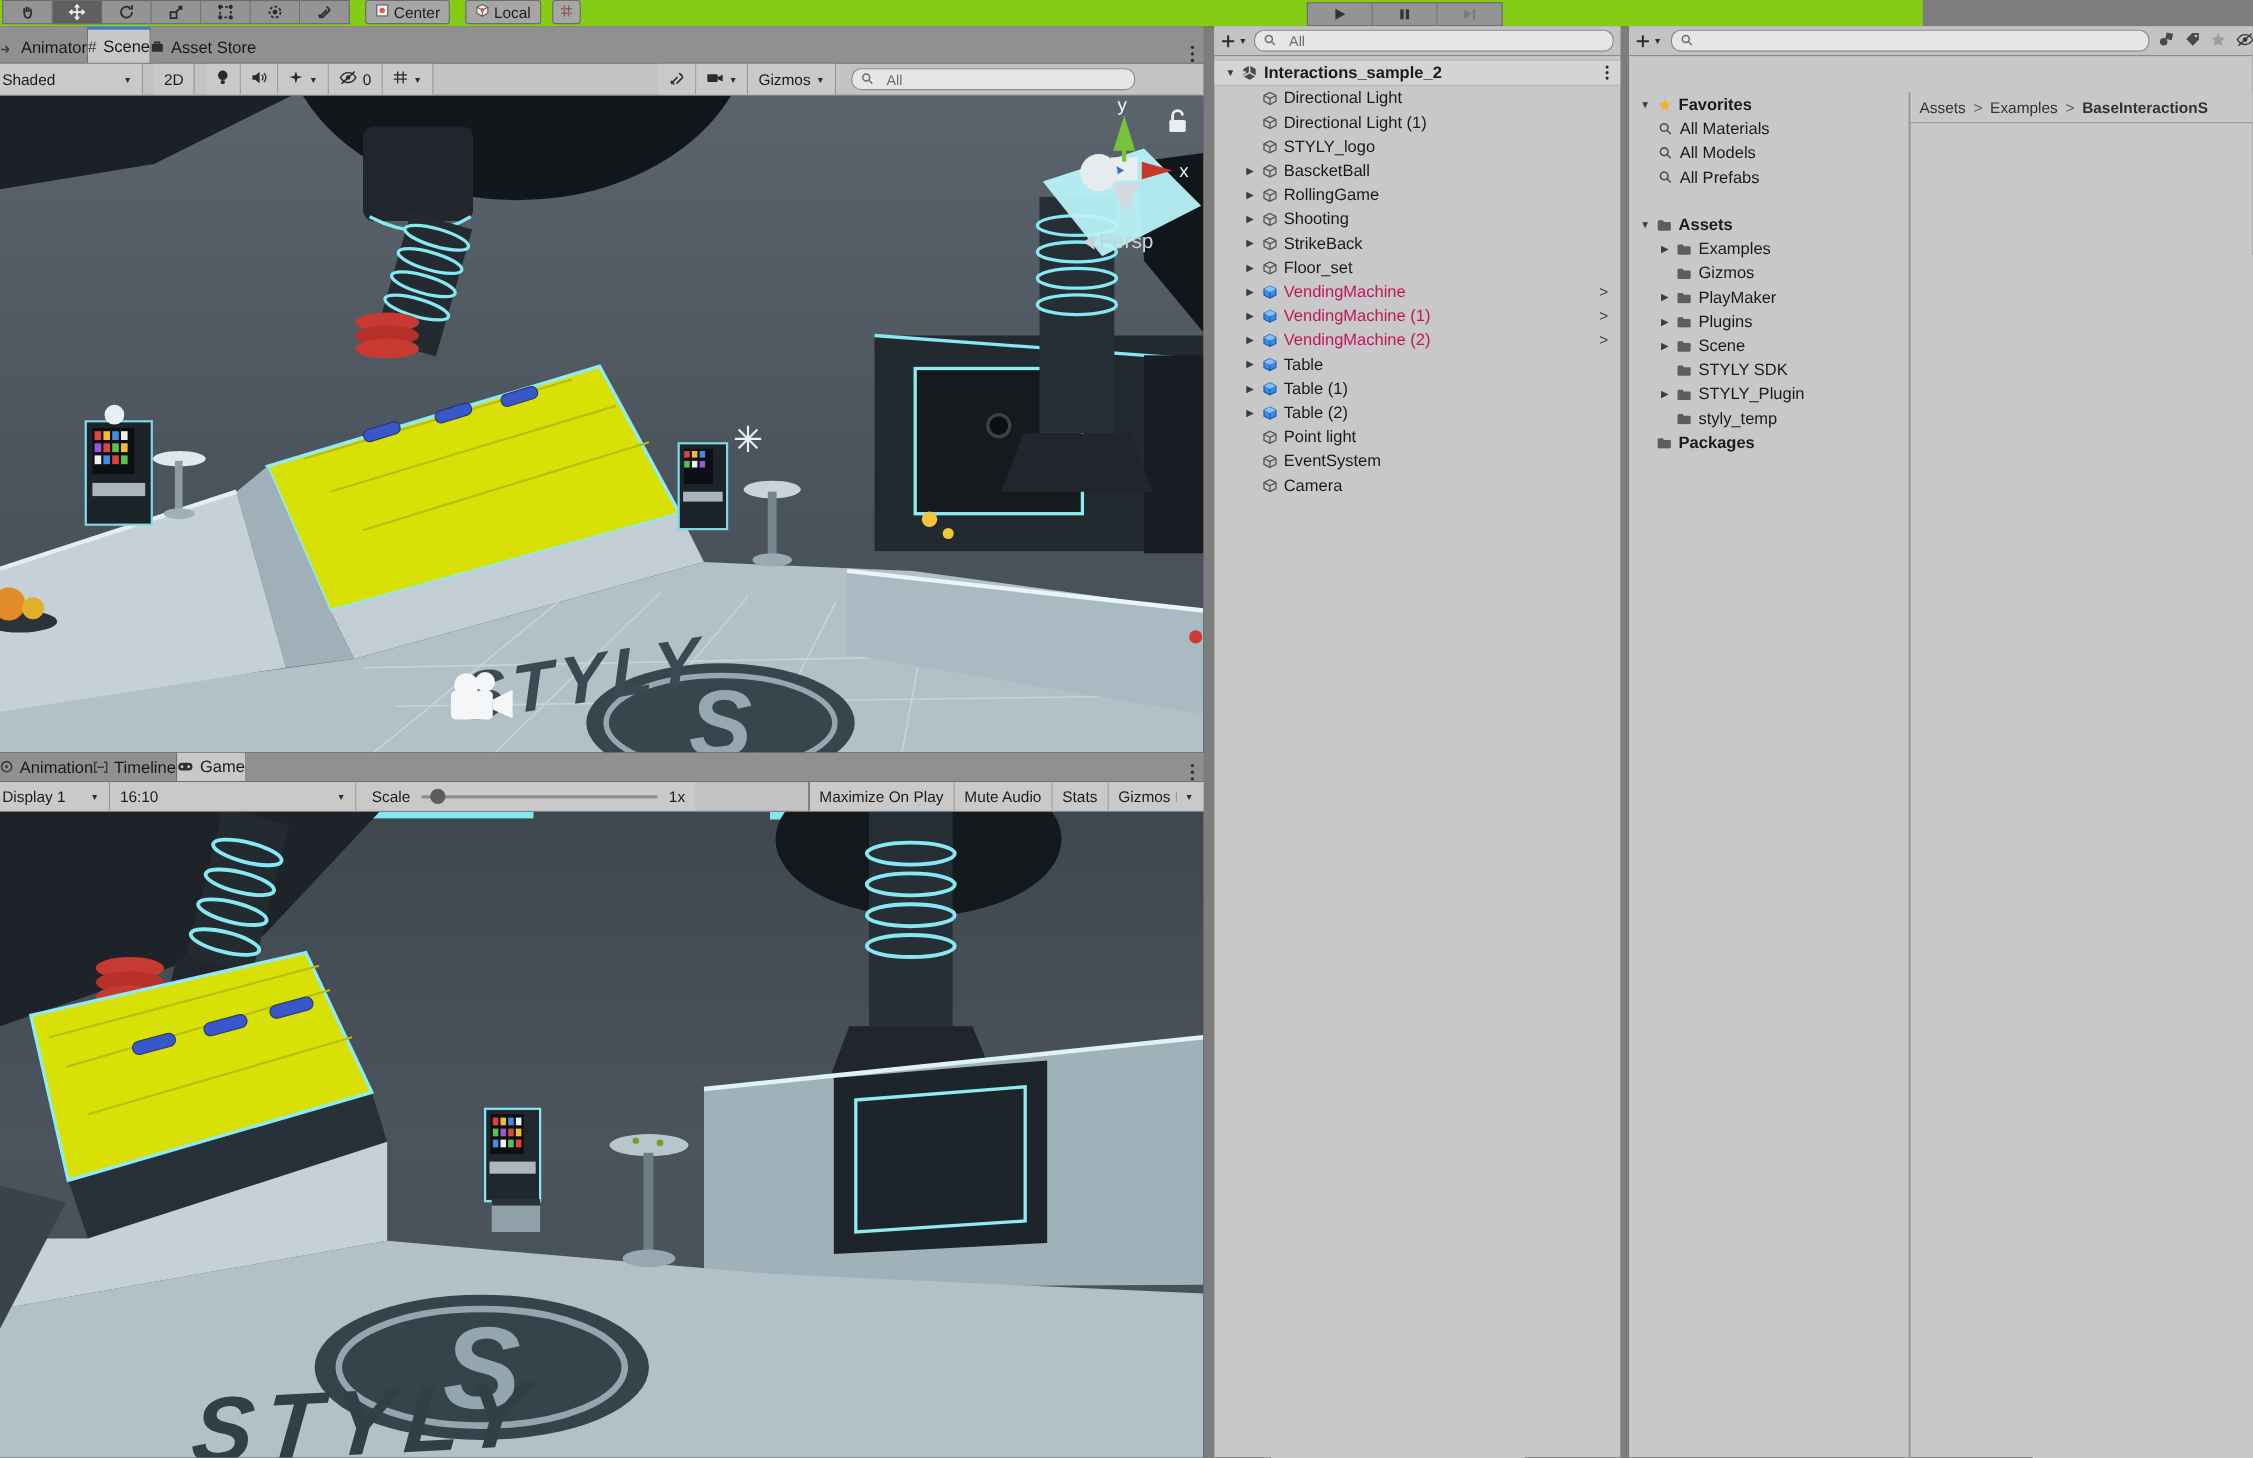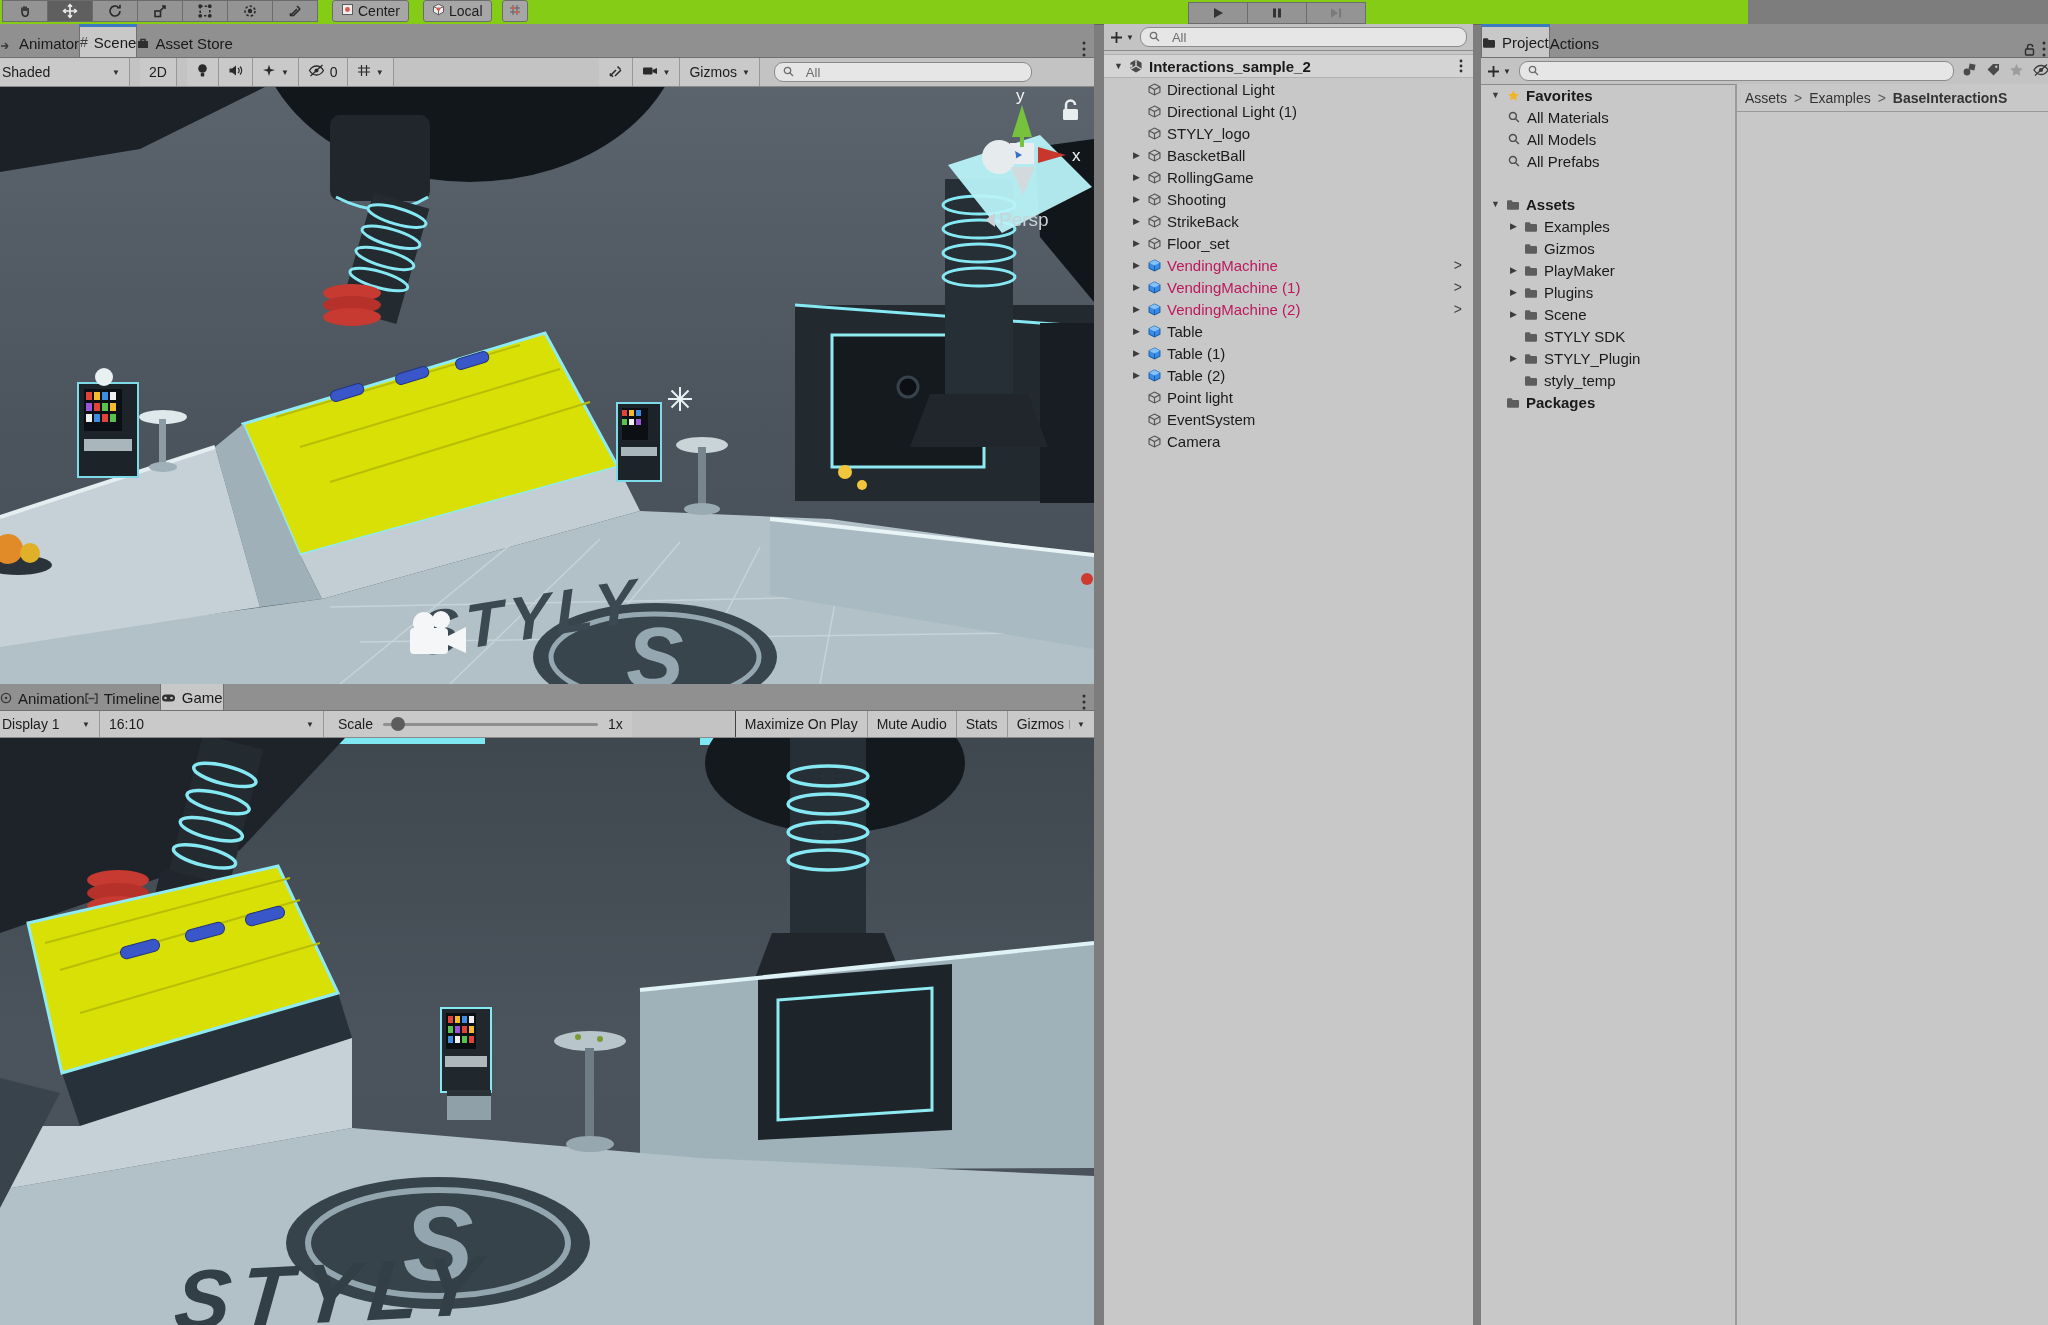--- a/index.html
+++ b/index.html
@@ -768,44 +768,20 @@
             <path d="M6 1 11 3.5V8.5L6 11 1 8.5V3.5Z" fill="none" stroke="#555" stroke-width="1.1"></path>
             <path d="M1 3.5 6 6l5-2.5M6 6v5" fill="none" stroke="#555" stroke-width="1.1"></path>
           </svg>
         </span>
         <span>Camera</span>
       </div>
     </div>
 </div>
 
 <div id="proj-panel" class="abs">
-  <div class="tabbar" style="height:33px">
-    <div class="tab active">
-      <span><svg width="14" height="11" viewBox="0 0 14 11">
-            <path d="M1 2.5q0-1.2 1.2-1.2h3.4l1.2 1.6h5q1.2 0 1.2 1.2v5.4q0 1.2-1.2 1.2H2.2Q1 10.7 1 9.5Z" fill="#2f2f2f"></path>
-          </svg></span>
-      <span>Project</span>
-    </div>
-    <div class="tab">
-      <span>Actions</span>
-    </div>
-    <div class="lockico">
-        <svg width="13" height="14" viewBox="0 0 13 14">
-          <rect x="2.5" y="6" width="8" height="6" rx="1" fill="none" stroke="#2d2d2d" stroke-width="1.4"></rect>
-          <path d="M4.5 6V4a2.6 2.6 0 0 1 5.2 0" fill="none" stroke="#2d2d2d" stroke-width="1.4"></path>
-        </svg>
-      </div>
-    <div class="kebab" style="margin-left:6px;margin-right:2px">
-        <svg width="4" height="16" viewBox="0 0 4 16">
-          <circle cx="2" cy="2" r="1.5" fill="#2d2d2d"></circle>
-          <circle cx="2" cy="8" r="1.5" fill="#2d2d2d"></circle>
-          <circle cx="2" cy="14" r="1.5" fill="#2d2d2d"></circle>
-        </svg>
-      </div>
-  </div>
   <div class="trow-bar" style="height:26px;padding:0 6px;gap:8px">
     <span style="display:flex;align-items:center;gap:3px">
       <svg width="13" height="13" viewBox="0 0 13 13">
           <path d="M6.5 1v11M1 6.5h11" stroke="#2a2a2a" stroke-width="1.8"></path>
         </svg>
       <span class="ddarrow">▼</span>
     </span>
     <div class="searchfield" style="flex:1">
       <span><svg width="11" height="11" viewBox="0 0 11 11">
             <circle cx="4.5" cy="4.5" r="3.2" fill="none" stroke="#6e6e6e" stroke-width="1.3"></circle>

